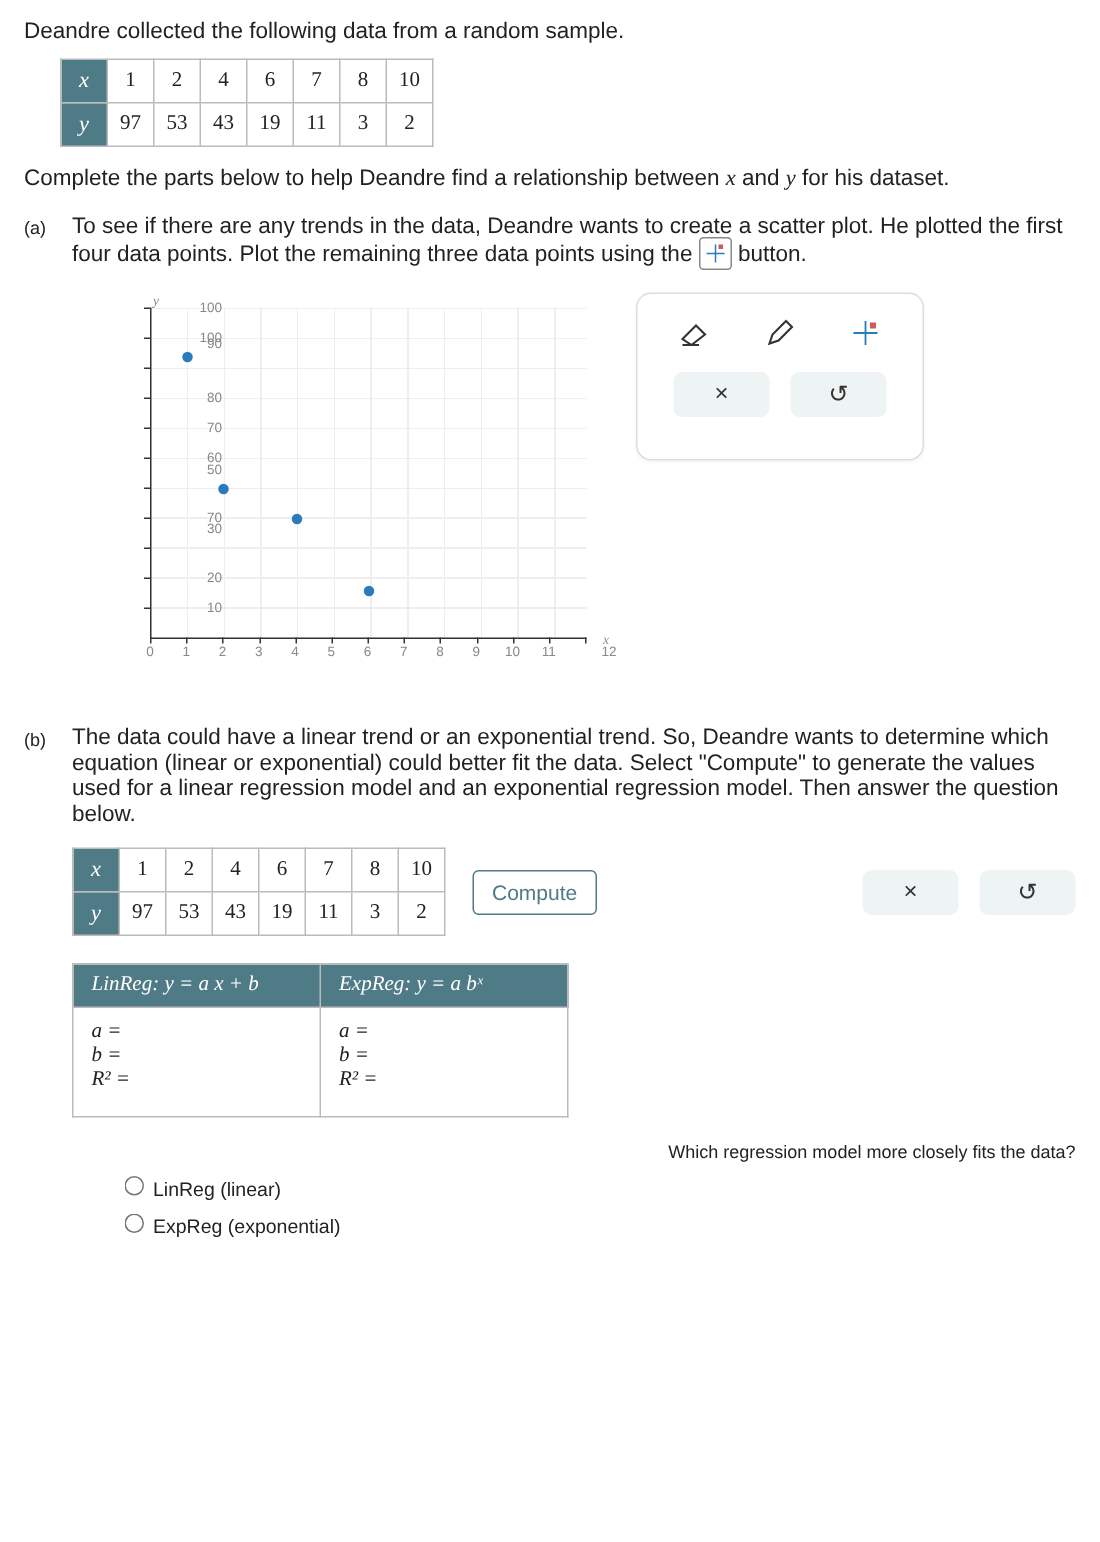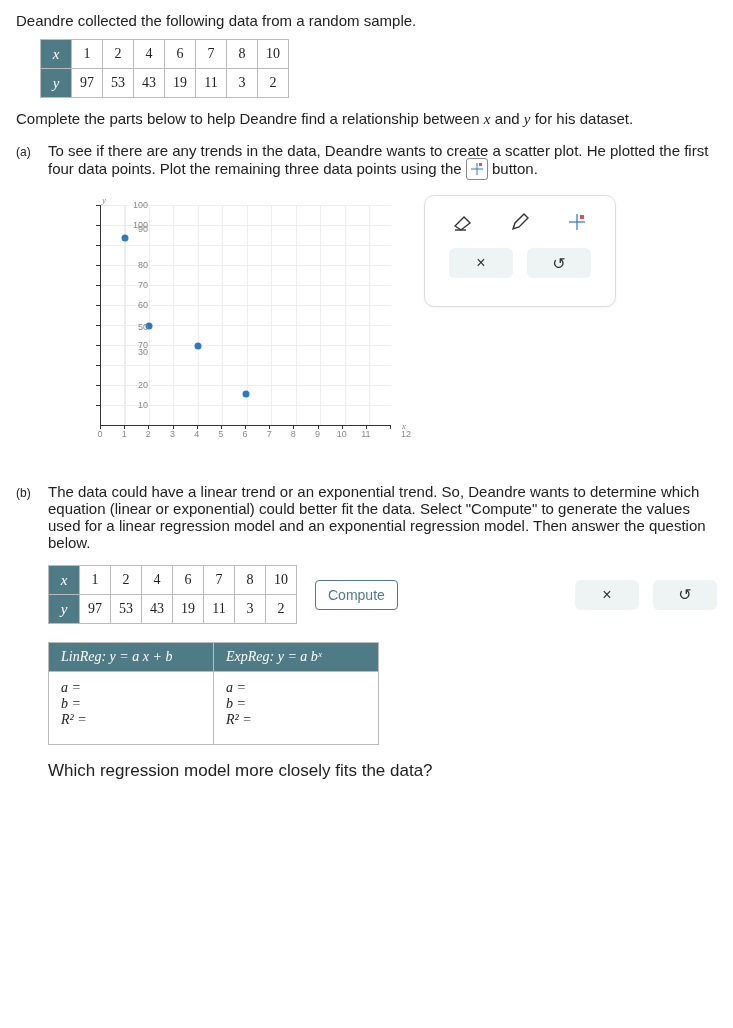--- a/index.html
+++ b/index.html
@@ -148,21 +148,21 @@
     text-align:left;
   }
   .reg-table td {
     border:1px solid #bbb;
     padding: 8px 12px;
     font-family:'Times New Roman', serif;
     font-size: 14px;
     vertical-align: top;
     height:56px;
   }
-  .question { font-size: 17px; margin-top: 16px; }
+  .question { font-size: 12px; margin-top: 16px; text-align: right; }
   .options { margin: 6px 0 0 30px; font-size: 13px; }
   .options label { display:block; margin: 6px 0; }
   input[type=radio]{ margin-right:6px; }
   .b-right-tools { margin-left:auto; display:flex; gap:14px;}
 </style>
 </head>
 <body>
 
 <div class="intro">Deandre collected the following data from a random sample.</div>
 
@@ -222,21 +222,21 @@
           </div>
         <div class="axis-label-x serif-var">x</div>
       <div class="ytick" style="top: 210px;">10</div>
           <div style="position: absolute; left: 32px; width: 4px; height: 1px; background: rgb(51, 51, 51); top: 210px;"></div>
           <div class="ytick" style="top: 190px;">20</div>
           <div style="position: absolute; left: 32px; width: 4px; height: 1px; background: rgb(51, 51, 51); top: 190px;"></div>
           <div class="ytick" style="top: 157px;">30</div>
           <div style="position: absolute; left: 32px; width: 4px; height: 1px; background: rgb(51, 51, 51); top: 170px;"></div>
           <div class="ytick" style="top: 150px;">70</div>
           <div style="position: absolute; left: 32px; width: 4px; height: 1px; background: rgb(51, 51, 51); top: 150px;"></div>
-          <div class="ytick" style="top: 132px;">50</div>
+          <div class="ytick" style="top: 118px;">50</div>
           <div style="position: absolute; left: 32px; width: 4px; height: 1px; background: rgb(51, 51, 51); top: 130px;"></div>
           <div class="ytick" style="top: 110px; margin-left: 16px;">60</div>
           <div style="position: absolute; left: 32px; width: 4px; height: 1px; background: rgb(51, 51, 51); top: 110px;"></div>
           <div class="ytick" style="top: 90px;">70</div>
           <div style="position: absolute; left: 32px; width: 4px; height: 1px; background: rgb(51, 51, 51); top: 90px;"></div>
           <div class="ytick" style="top: 70px;">80</div>
           <div style="position: absolute; left: 32px; width: 4px; height: 1px; background: rgb(51, 51, 51); top: 70px;"></div>
           <div class="ytick" style="top: 34px;">90</div>
           <div style="position: absolute; left: 32px; width: 4px; height: 1px; background: rgb(51, 51, 51); top: 50px;"></div>
           <div class="ytick" style="top: 30px;">100</div>
@@ -361,14 +361,18 @@
         <td>
           <div style="font-style:italic;">a =</div>
           <div style="font-style:italic;">b =</div>
           <div style="font-style:italic;">R² =</div>
         </td>
       </tr>
     </tbody>
       </table>
 
     <div class="question">Which regression model more closely fits the data?</div>
+    <div class="options">
+      <label><input type="radio" name="model" style=""><span>LinReg (linear)</span></label>
+      <label><input type="radio" name="model" style=""><span>ExpReg (exponential)</span></label>
+    </div>
   </div>
 </div>
 
 </body></html>

